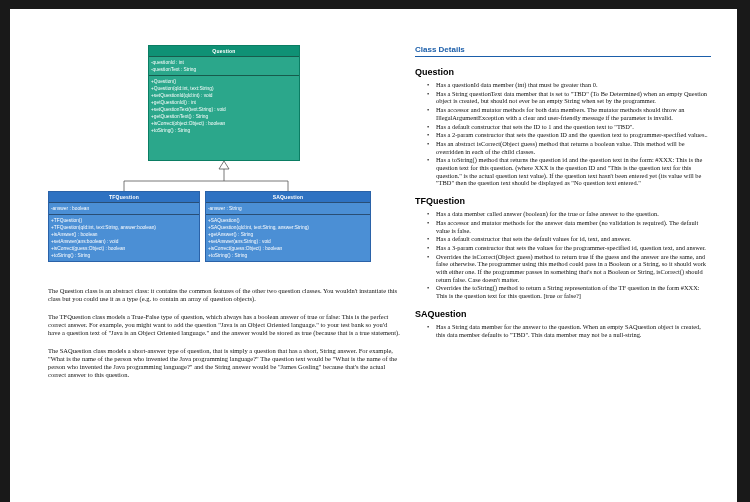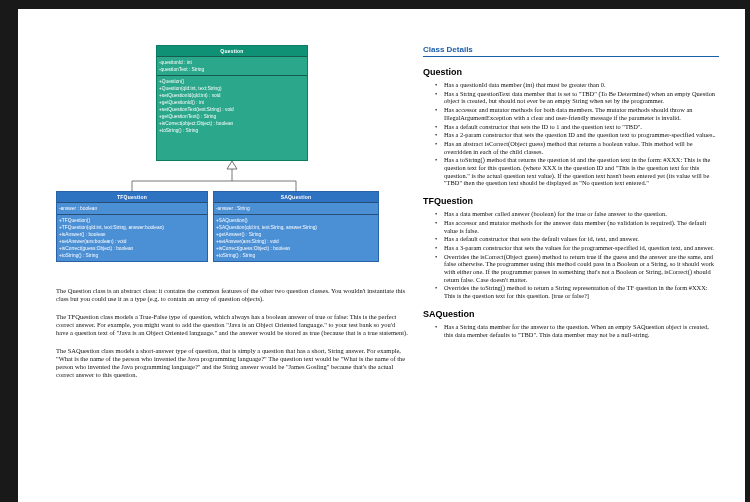--- a/index.html
+++ b/index.html
@@ -1,20 +1,20 @@
 <!DOCTYPE html>
 <html><head>
 <meta charset="utf-8">
 <style>
   * { margin:0; padding:0; box-sizing:border-box; }
   html,body { width:750px; height:502px; overflow:hidden; }
   body { background:#191919; font-family:"Liberation Serif", serif; }
 
   .page {
-    position:absolute; left:18px; top:9px; width:727px; height:493px;
+    position:absolute; left:10px; top:9px; width:727px; height:493px;
     background:#ffffff;
   }
 
   
   .left-col { position:absolute; left:0; top:0; width:405px; height:493px; }
 
   .diagram { position:relative; margin:30px 0 0 30px; width:370px; height:235px; }
 
   .connectors { position:absolute; left:0; top:0; width:370px; height:235px; }
 

